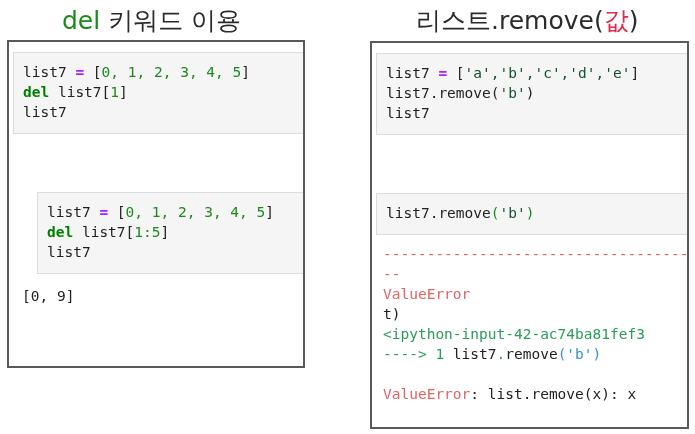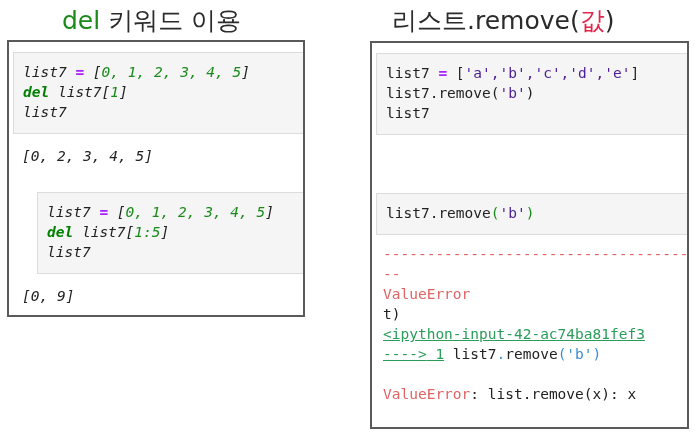--- a/index.html
+++ b/index.html
@@ -9,44 +9,43 @@
   .title .kw { color:#1a8a1a; }
   .title .red { color:#e0284a; }
   .panel { position:absolute; border:2px solid #5a5a5a; background:#fff; overflow:hidden; box-sizing:border-box; }
   .cell-in { position:absolute; background:#f5f5f5; border:1px solid #dcdcdc; box-sizing:border-box; }
   .code { font-family:"DejaVu Sans Mono", monospace; font-size:14.5px; line-height:20px; color:#222; white-space:pre; }
   .cell-in .code { position:absolute; left:9px; top:9px; }
   .out { position:absolute; }
   .num { color:#1a8a1a; }
   .op { color:#aa22ff; font-weight:bold; }
   .kwd { color:#008000; font-weight:bold; }
-  .str { color:#4c1d95; }
+  .str { color:#14532d; }
   .paren-g { color:#1a8a1a; }
   .err { color:#e06464; }
-  .tg { color:#2a9d5a;text-decoration:underline; }
+  .tg { color:#2a9d5a; }
   .tb { color:#3b8fd4; }
 </style>
 </head>
 <body>
 
 <div class="title" style="left:62px;">
   <span class="kw">del</span><span> 키워드 이용</span>
 </div>
 
-<div class="title" style="left:392px;">
+<div class="title" style="left:416px;">
   <span>리스트.remove(</span><span class="red">값</span><span>)</span>
 </div>
 
-<div class="panel" style="left:7px; top:40px; width:298px; height:277px;font-style:italic;">
+<div class="panel" style="left:7px; top:40px; width:298px; height:328px;">
   <div class="cell-in" style="left:4px; top:10px; width:300px; height:82px;">
     <div class="code"><span>list7 </span><span class="op">=</span><span> [</span><span class="num">0, 1, 2, 3, 4, 5</span><span>]</span>
 <span class="kwd">del</span><span> list7[</span><span class="num">1</span><span>]</span>
 <span>list7</span></div>
   </div>
-  <div class="out code" style="left:13px; top:104px;">[0, 2, 3, 4, 5]</div>
 
   <div class="cell-in" style="left:4px; top:150px; width:300px; height:82px;margin-left:24px;">
     <div class="code"><span>list7 </span><span class="op">=</span><span> [</span><span class="num">0, 1, 2, 3, 4, 5</span><span>]</span>
 <span class="kwd">del</span><span> list7[</span><span class="num">1:5</span><span>]</span>
 <span>list7</span></div>
   </div>
   <div class="out code" style="left:13px; top:244px;">[0, 9]</div>
 </div>
 
 <div class="panel" style="left:370px; top:41px; width:319px; height:388px;">

